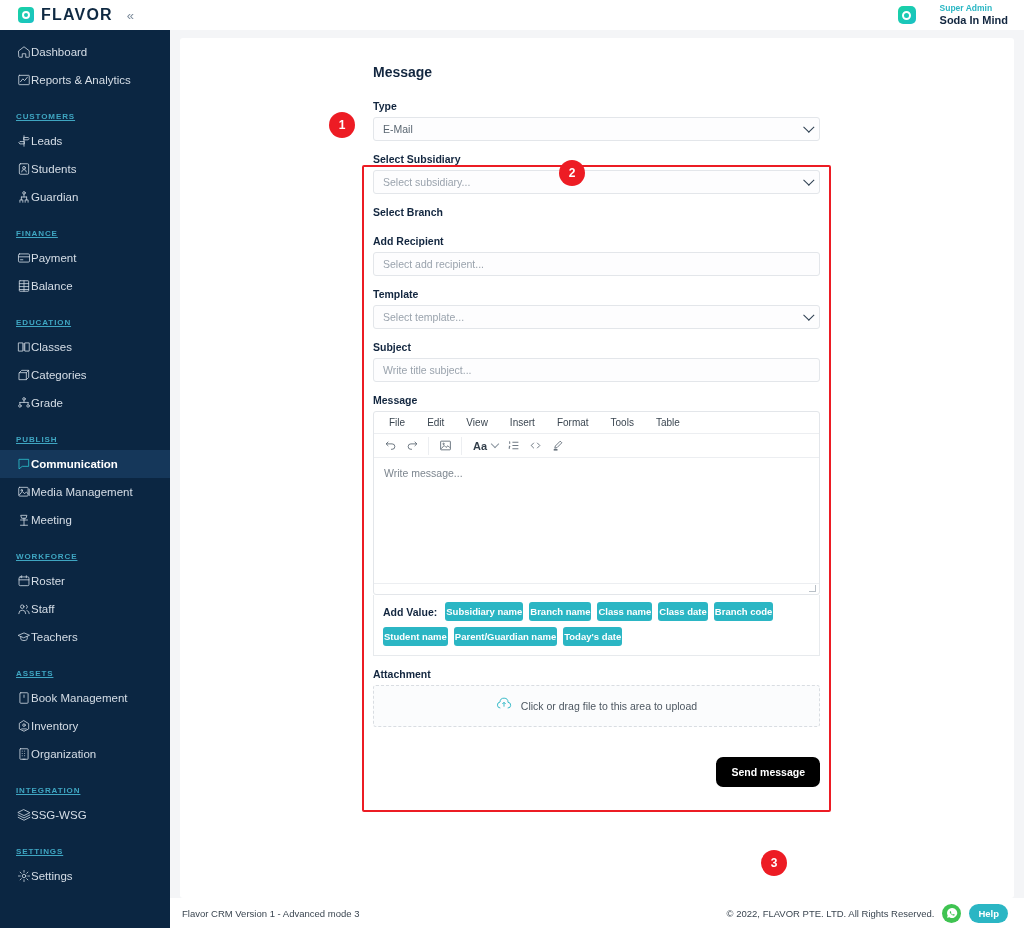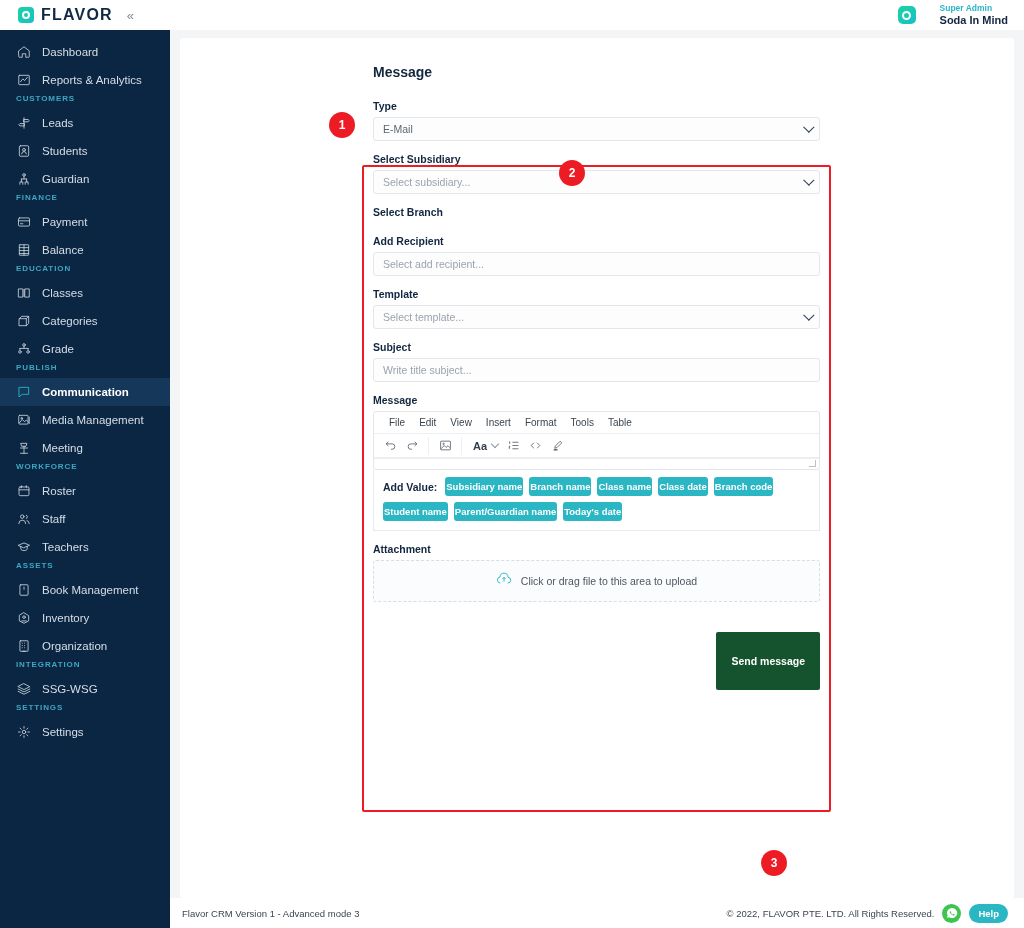--- a/index.html
+++ b/index.html
@@ -47,24 +47,24 @@
   .user-role { font-size: 8.5px; color: #2bb7c4; font-weight: bold; }
   .user-name { font-size: 11px; color: #12263f; font-weight: bold; }
 
   
   .sidebar {
     position: absolute; left: 0; top: 30px; width: 170px; height: 898px;
     background: #0b2642; overflow: hidden;
   }
   .nav-group-label {
     font-size: 8px; letter-spacing: .9px; color: #3fa6c2; font-weight: bold;
-    padding: 0 0 0 16px; margin-bottom: 6px; text-transform: uppercase;
+    padding: 0 0 0 16px; margin-top: 18px; margin-bottom: 6px; text-transform: uppercase; text-decoration: underline;
   }
   .nav-item {
-    display: flex; align-items: center; gap: 11px;
+    display: flex; align-items: center; 
     height: 28px; padding-left: 16px; color: #d6dee7; font-size: 11.5px;
     cursor: pointer;
   }
   .nav-item.active { background: #15375a; color: #ffffff; font-weight: bold; }
   .nav-item.active .nav-ic svg { stroke: #2bc3cf; }
   .nav-ic { width: 15px; height: 15px; display:flex;align-items:center;justify-content:center; flex:0 0 15px;}
   .nav-ic svg { width: 14px; height: 14px; stroke: #cfd9e3; fill: none; stroke-width: 1.4; }
 
   
   .main {
@@ -98,21 +98,21 @@
 
   
   .redbox {
     position: absolute; left: -11px; top: 101px; width: 469px; height: 647px;
     border: 2px solid #ec1c24; border-radius: 2px; pointer-events: none; z-index: 5;
   }
 
   
   .editor { width: 447px; border: 1px solid #e3e6ea; border-radius: 3px; background:#fff; }
   .menubar {
-    display: flex; gap: 0; height: 22px; align-items: center;
+    display: flex; gap: 8px; height: 22px; align-items: center;
     border-bottom: 1px solid #eceef1; padding-left: 8px;
   }
   .menubar span { font-size: 10px; color: #3b4651; padding: 0 7px; cursor: pointer; }
   .toolbar {
     display: flex; align-items: center; height: 24px;
     border-bottom: 1px solid #eceef1; padding-left: 6px; gap: 2px;
   }
   .tb-btn {
     width: 20px; height: 20px; display:flex;align-items:center;justify-content:center;
     cursor: pointer; color:#44515e;
@@ -146,22 +146,22 @@
     width: 447px; height: 42px; border: 1px dashed #d9dde2; border-radius: 3px;
     background: #fbfcfd; display: flex; align-items: center; justify-content: center; gap: 9px;
     cursor: pointer;
   }
   .dz-text { font-size: 10.5px; color: #4d5761; }
   .dz-ic svg { width: 16px; height: 16px; stroke: #2bb6c4; fill:none; stroke-width:1.4; }
 
   
   .send-row { width: 447px; display: flex; justify-content: flex-end; margin-top: 30px; }
   .send-btn {
-    background: #14532d; color: #fff; font-size: 10.5px; font-weight: bold;
-    padding: 23px 15px; border: none; border-radius: 2px; cursor: pointer;
+    background: #000000; color: #fff; font-size: 10.5px; font-weight: bold;
+    padding: 9px 15px; border: none; border-radius: 7px; cursor: pointer;
   }
 
   
   .badge {
     position: absolute; width: 26px; height: 26px; border-radius: 50%;
     background: #ed1c24; color: #fff; font-size: 12px; font-weight: bold;
     display: flex; align-items: center; justify-content: center; z-index: 20;
   }
 
   
@@ -536,20 +536,23 @@
                   <polyline points="15 7 20 12 15 17"></polyline>
                 </svg>
             </div>
             <div class="tb-btn">
               <svg viewBox="0 0 24 24">
                   <path d="M17 4l3 3-9 9-4 1 1-4z"></path>
                   <line x1="5" y1="20" x2="12" y2="20" stroke-width="2.4"></line>
                 </svg>
             </div>
           </div>
+          <div class="edit-area">
+            <span>Write message...</span>
+          </div>
           <div class="resize-strip"></div>
         </div>
 
         <div class="addvalue">
           <span class="av-label">Add Value:</span>
           <span id="chips-host" style="display:contents"><span class="chip">Subsidiary name</span><span class="chip">Branch name</span><span class="chip">Class name</span><span class="chip">Class date</span><span class="chip">Branch code</span><span class="chip">Student name</span><span class="chip">Parent/Guardian name</span><span class="chip">Today's date</span></span>
         </div>
         <div class="spacer-12"></div>
 
         <div class="field-label">Attachment</div>

